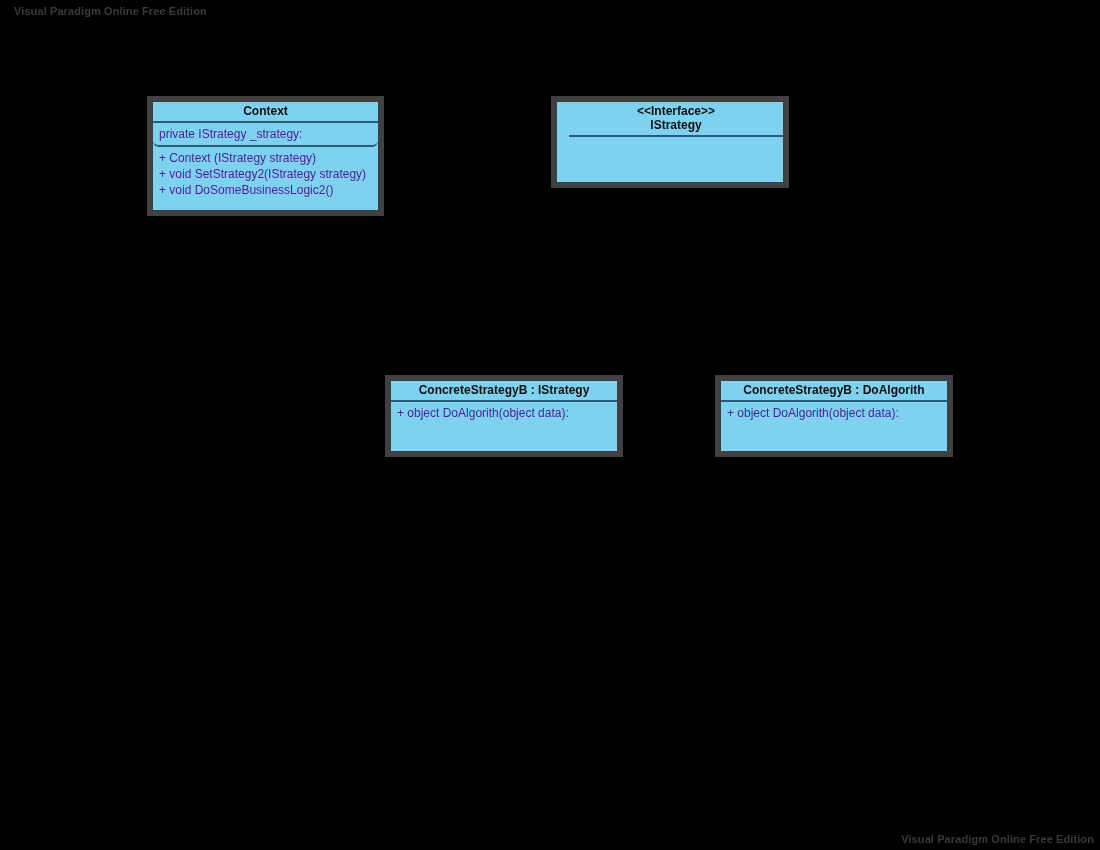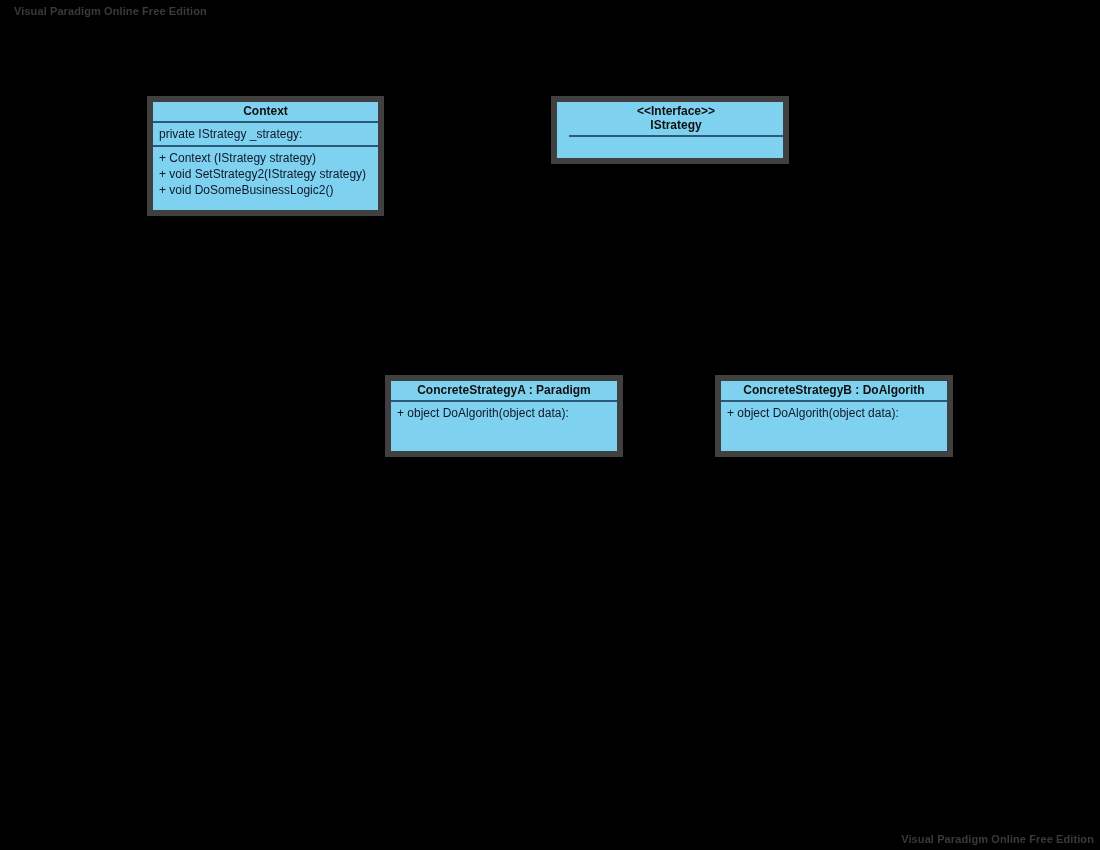--- a/index.html
+++ b/index.html
@@ -68,23 +68,24 @@
   .uml-header .stereotype {
     display: block;
   }
   .uml-header .cname {
     display: block;
   }
   .uml-compartment {
     box-sizing: border-box;
     padding: 3px 5px 3px 6px;
     font-size: 12px;
-    color: #0f172a;
+    color: #4c1d95;
     line-height: 16px;
     background: #7ed2f0;
+    border-radius: 6px;
   }
   .uml-compartment.attrs {
     border-bottom: 2px solid #2b5a78;
   }
   .uml-compartment.ops {
     flex: 1 1 auto;
   }
   .uml-line {
     white-space: nowrap;
   }
@@ -103,30 +104,30 @@
     <div class="uml-compartment attrs">
       <div class="uml-line">private IStrategy _strategy:</div>
     </div>
     <div class="uml-compartment ops">
       <div class="uml-line">+ Context (IStrategy strategy)</div>
       <div class="uml-line">+ void SetStrategy2(IStrategy strategy)</div>
       <div class="uml-line">+ void DoSomeBusinessLogic2()</div>
     </div>
   </div>
 
-  <div class="uml-class" id="class-istrategy" style="left:551px; top:96px; width:238px; height:68px;padding-left:12px;">
+  <div class="uml-class" id="class-istrategy" style="left:551px; top:96px; width:238px; height:92px;padding-left:12px;">
     <div class="uml-header">
       <span class="stereotype">&lt;&lt;Interface&gt;&gt;</span>
       <span class="cname">IStrategy</span>
     </div>
   </div>
 
   <div class="uml-class" id="class-concrete-strategy-a" style="left:385px; top:375px; width:238px; height:82px;">
     <div class="uml-header">
-      <span class="cname">ConcreteStrategyA : Paradigm</span>
+      <span class="cname">ConcreteStrategyB : IStrategy</span>
     </div>
     <div class="uml-compartment ops">
       <div class="uml-line">+ object DoAlgorith(object data):</div>
     </div>
   </div>
 
   <div class="uml-class" id="class-concrete-strategy-b" style="left:715px; top:375px; width:238px; height:82px;">
     <div class="uml-header">
       <span class="cname">ConcreteStrategyB : DoAlgorith</span>
     </div>

